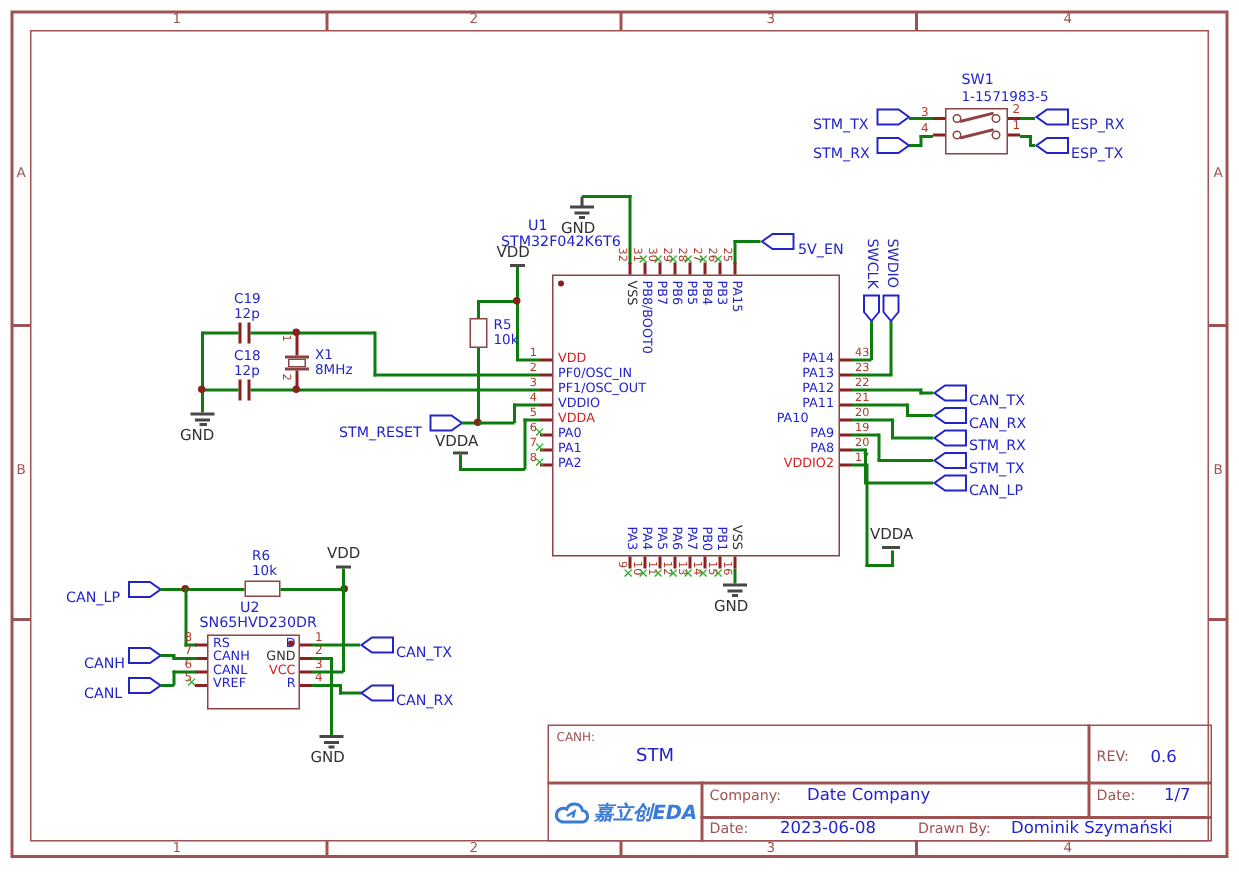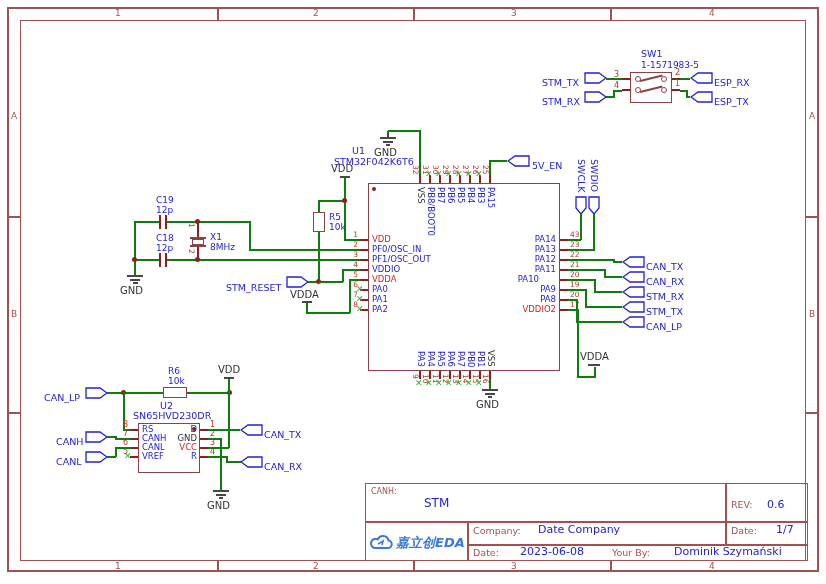--- a/index.html
+++ b/index.html
@@ -473,16 +473,16 @@
       <path d="M7,15 a4.6,4.6 0 1 1 1.8,-8.6 a5.6,5.6 0 0 1 10.6,1 a3.8,3.8 0 0 1 -0.9,7.6 z" fill="none" stroke="#3a7ad9" stroke-width="2"></path>
       <path d="M9,11 l5,-3 l-1,4" fill="none" stroke="#3a7ad9" stroke-width="1.6"></path>
     </svg>
   <span class="t" style="left:396px;top:536px;font-size:13px;font-weight:700;font-style:italic;color:#3a7ad9">嘉立创EDA</span>
   <span class="t fr p95" style="left:473px;top:526px">Company:</span>
   <span class="t bl" style="left:538px;top:524px;font-size:11px">Date Company</span>
   <span class="t fr p95" style="left:731px;top:526px">Date:</span>
   <span class="t bl" style="left:776px;top:524px;font-size:11px">1/7</span>
   <span class="t fr p95" style="left:473px;top:548px">Date:</span>
   <span class="t bl" style="left:520px;top:546px;font-size:11px">2023-06-08</span>
-  <span class="t fr p95" style="left:612px;top:548px">Your By:</span>
+  <span class="t fr p95" style="left:612px;top:548px">Drawn By:</span>
   <span class="t bl" style="left:674px;top:546px;font-size:11px">Dominik Szymański</span>
 
 </div>
 
 </body></html>

